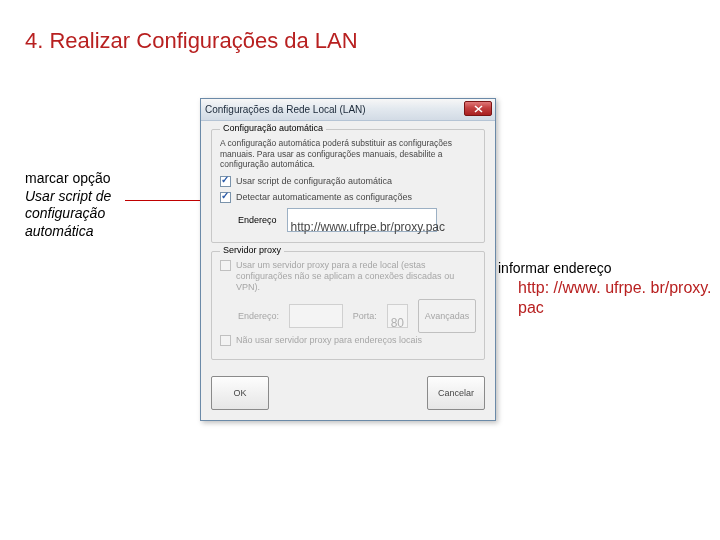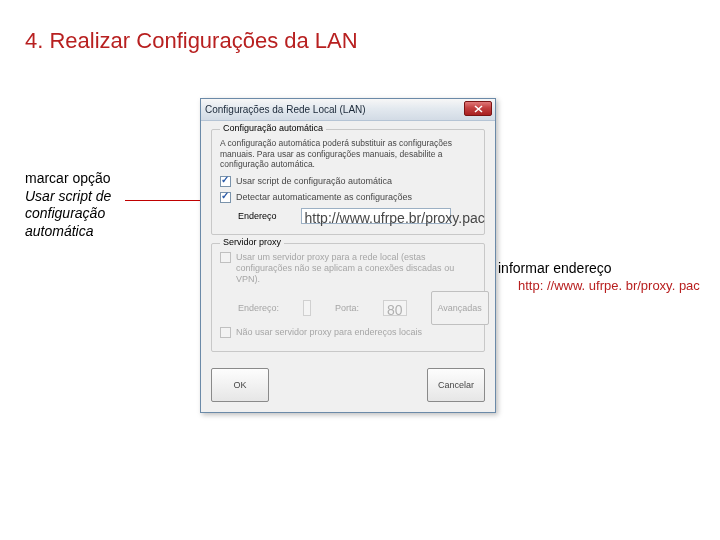--- a/index.html
+++ b/index.html
@@ -34,21 +34,21 @@
   .annot-left .emph { font-style: italic; }
 
   .annot-right {
     position: absolute;
     left: 498px;
     top: 260px;
     width: 215px;
     font-size: 14px;
     line-height: 1.25;
   }
-  .annot-right .url { color: #b82020; font-size: 13px; padding-left: 20px; }
+  .annot-right .url { color: #b82020; font-size: 16px; padding-left: 20px; }
 
   
   .arrow {
     position: absolute;
     height: 0;
     border-top: 1.5px solid #c00000;
   }
   .arrow::after {
     content: "";
     position: absolute;
@@ -146,31 +146,31 @@
     left: 0; top: -3px;
     font-size: 10px;
     color: #2a5aa8;
     font-weight: bold;
   }
   .chk.disabled { border-color:#c0c0c0; background:#f3f3f3; }
 
   .field-row {
     display: flex;
     align-items: center;
-    gap: 24px;
+    gap: 10px;
     margin: 2px 0 2px 18px;
     font-size: 9px;
   }
   .field-row.disabled { color: #a6a6a6; }
   .txt {
     height: 16px;
     border: 1px solid #9cb0c4;
     background: #fff;
-    padding: 1px 3px;
-    font-size: 14px;
+    padding: 11px 3px;
+    font-size: 12px;
     color: #474747;
   }
   .txt.disabled { border-color:#d0d0d0; background:#f4f4f4; color:#b0b0b0; }
 
   .btn {
     height: 18px;
     min-width: 58px;
     padding: 16px 8px;
     border: 1px solid #8a8a8a;
     border-radius: 2px;

